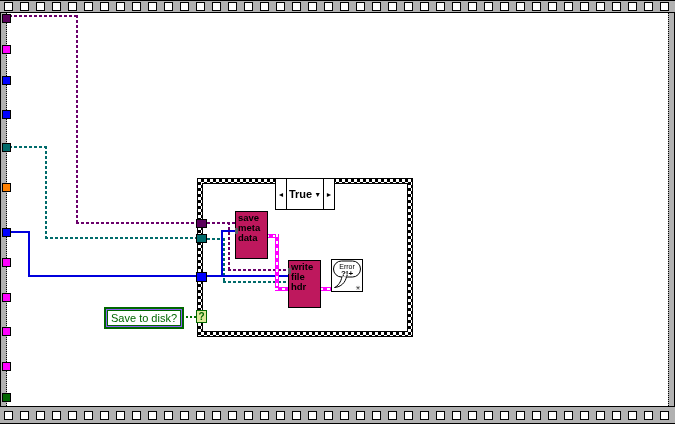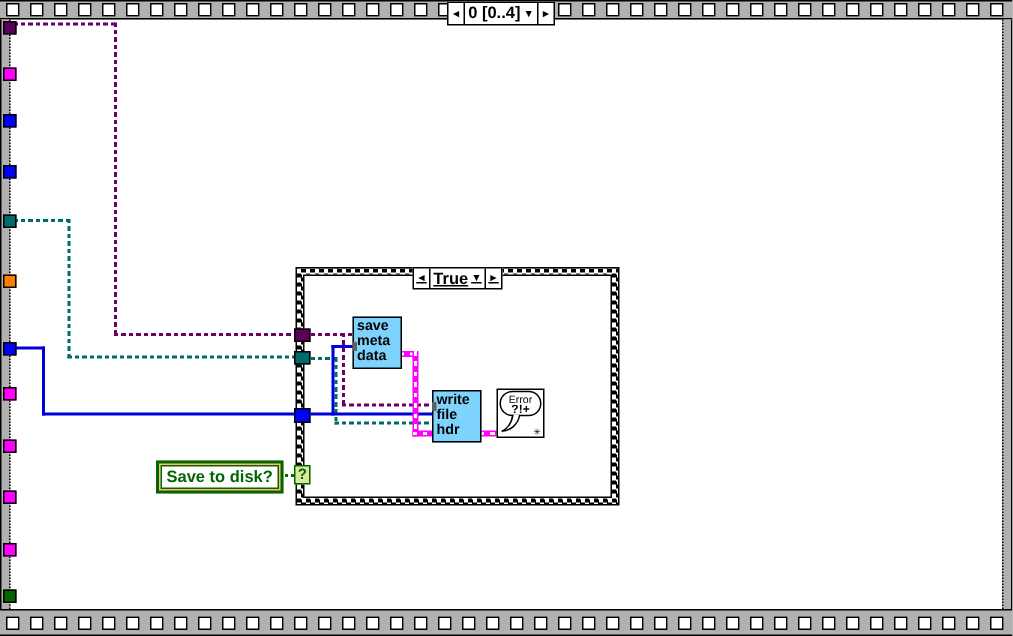--- a/index.html
+++ b/index.html
@@ -16,21 +16,21 @@
   .band-right{left:668px;border-right:1px solid #000;border-left:1px dotted #000;box-sizing:border-box;}
   
   .sel{position:absolute;display:flex;align-items:stretch;background:#fff;border:1px solid #000;
        font-size:11px;font-weight:bold;box-sizing:border-box;}
   .sel .arr{width:11px;display:flex;align-items:center;justify-content:center;font-size:7px;cursor:pointer;}
   .sel .arr-l{border-right:1px solid #000;}
   .sel .arr-r{border-left:1px solid #000;}
   .sel .lbl{flex:1;display:flex;align-items:center;justify-content:center;padding:0 2px;white-space:nowrap;}
   .sel .dd{display:flex;align-items:center;font-size:7px;padding-right:2px;cursor:pointer;}
   #seq-selector{left:298px;top:1px;width:72px;height:16px;}
-  #case-selector{left:275px;top:178px;width:60px;height:15px;text-decoration:underline;}
+  #case-selector{left:275px;top:178px;width:60px;height:32px;}
   
   #comment-box{position:absolute;left:178px;top:88px;width:316px;box-sizing:border-box;
                background:#fff;border:1px solid #000;padding:2px 3px;
                font-size:11px;line-height:13px;letter-spacing:-0.3px;white-space:pre-line;}
   
   #case-struct{position:absolute;left:197px;top:178px;width:216px;height:159px;box-sizing:border-box;
                border:1px solid #000;
                background:repeating-conic-gradient(#000 0% 25%,#fff 0% 50%) 0 0/6px 6px;}
   #case-inner{position:absolute;inset:4px;background:#fff;border:1px solid #000;}
   
@@ -47,29 +47,29 @@
        background-size:100% 2px;background-position:0 1px;background-repeat:repeat-x;}
   .m-v{position:absolute;width:4px;background-color:#ff00ff;
        background-image:repeating-linear-gradient(180deg,#fff 0 3px,transparent 3px 7px);
        background-size:2px 100%;background-position:1px 0;background-repeat:repeat-y;}
   
   .tunnel{position:absolute;width:9px;height:9px;border:1px solid #000;box-sizing:border-box;}
   #case-q-terminal{position:absolute;left:196px;top:310px;width:11px;height:13px;box-sizing:border-box;
                    background:#dde89a;border:1px solid #006600;color:#006600;
                    font-size:10px;font-weight:bold;text-align:center;line-height:11px;}
   
-  .node{position:absolute;width:33px;height:35px;box-sizing:border-box;background:#7dd3fc;
+  .node{position:absolute;width:33px;height:48px;box-sizing:border-box;background:#be185d;
         border:1px solid #000;color:#000;font-size:9.5px;font-weight:bold;line-height:10px;
         padding:1px 0 0 2px;white-space:pre-line;cursor:default;}
   .nub{position:absolute;width:3px;height:6px;background:#606060;}
   #error-node{position:absolute;left:331px;top:259px;width:32px;height:33px;box-sizing:border-box;
               background:#fff;border:1px solid #000;}
   svg text{font-family:"Liberation Sans",sans-serif;}
   
-  #save-to-disk{position:absolute;left:104px;top:307px;border:2px solid #006600;background:#fdba74;padding:1px;font-weight:bold;}
+  #save-to-disk{position:absolute;left:104px;top:307px;border:2px solid #006600;background:#8b5cf6;padding:1px;}
   #save-to-disk .inner{border:1px solid #006600;padding:1px 3px;color:#006600;
                        font-size:11px;white-space:nowrap;background:#fff;}
 </style>
 </head>
 <body>
 
 <div id="stage">
 
   <div class="film-band band-top">
       <div class="film-sq"></div>
@@ -228,26 +228,20 @@
   <div id="error-node">
     <svg width="30" height="31" viewBox="0 0 30 31">
       <rect x="1.5" y="1" width="27" height="16" rx="8" ry="8" fill="#fff" stroke="#000"></rect>
       <path d="M10 16.5 C9 22 6 26 2.5 27.5 C9 27 13.5 22.5 14.5 16.5" fill="#fff" stroke="#000" stroke-width="1"></path>
       <text x="15" y="8.5" font-size="7" text-anchor="middle">Error</text>
       <text x="15" y="15.6" font-size="8" font-weight="bold" text-anchor="middle">?!+</text>
       <text x="26" y="30" font-size="6" text-anchor="middle">✳</text>
     </svg>
   </div>
 
-  <div id="seq-selector" class="sel">
-    <div class="arr arr-l">◄</div>
-    <div class="lbl">0 [0..4]</div>
-    <div class="dd">▼</div>
-    <div class="arr arr-r">►</div>
-  </div>
 
   <div id="case-selector" class="sel">
     <div class="arr arr-l">◄</div>
     <div class="lbl">True</div>
     <div class="dd">▼</div>
     <div class="arr arr-r">►</div>
   </div>
 
   <div id="save-to-disk">
     <div class="inner">Save to disk?</div>

